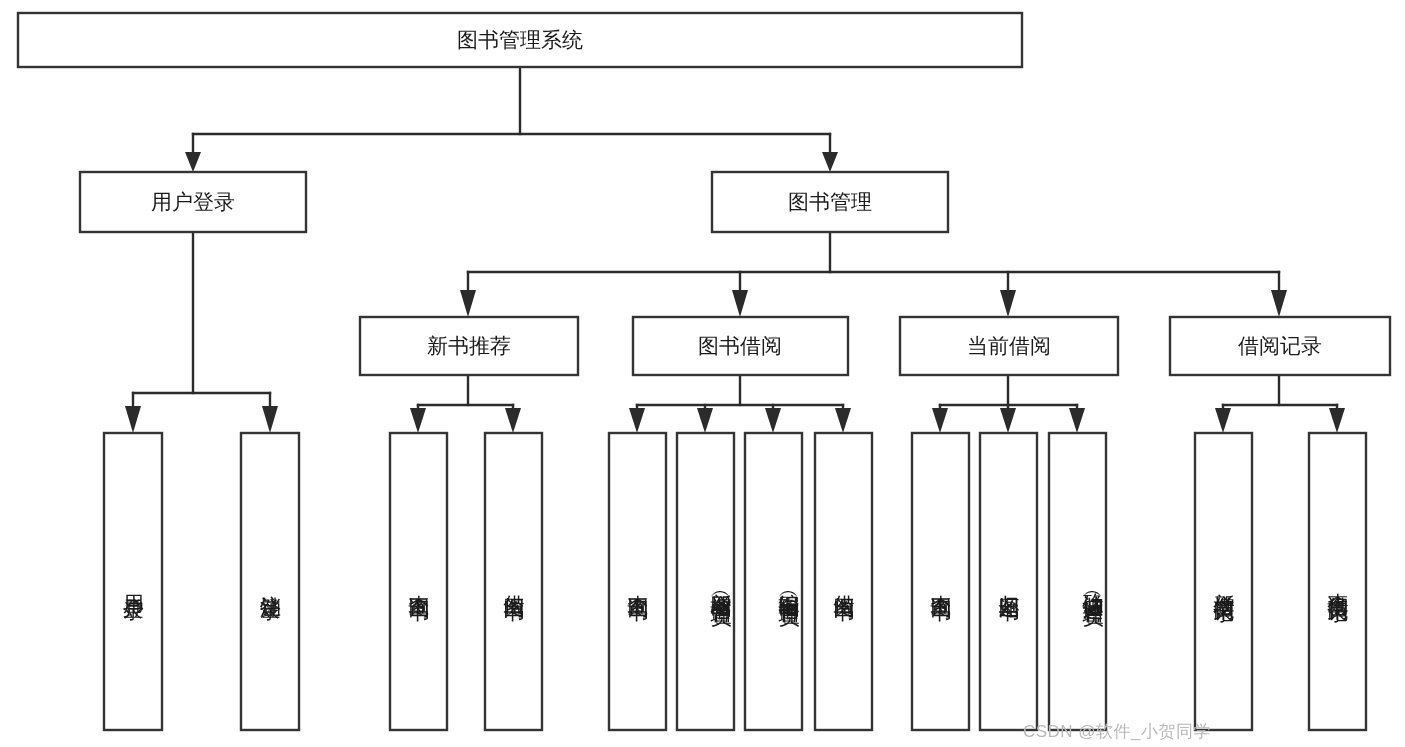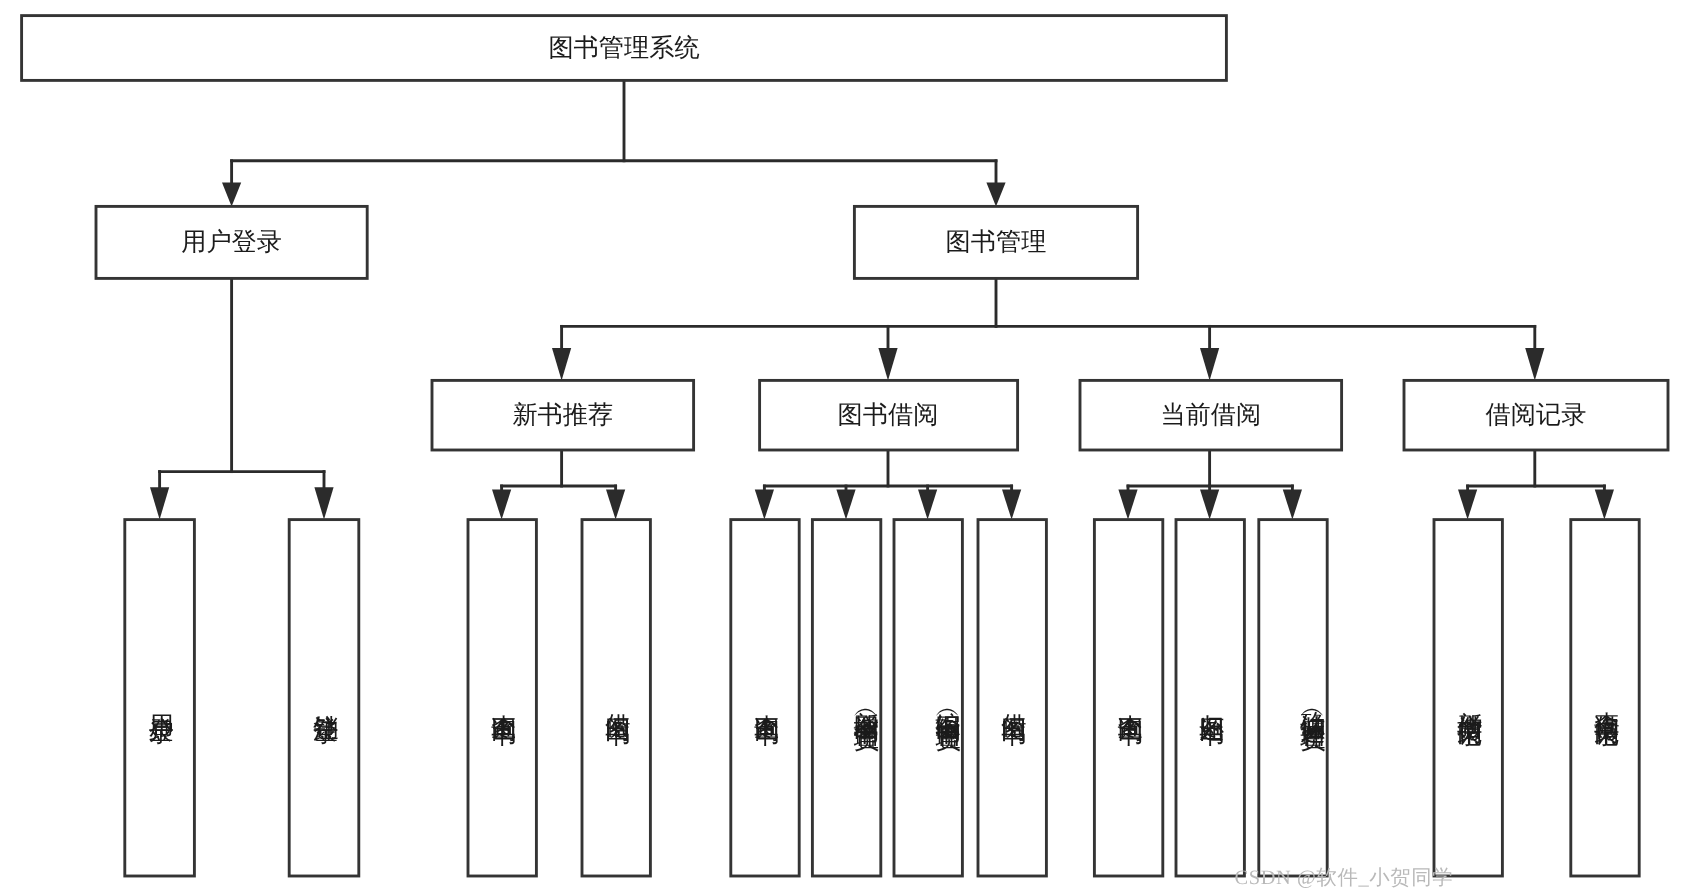--- a/index.html
+++ b/index.html
@@ -64,21 +64,21 @@
     writing-mode: vertical-rl;
     text-orientation: upright;
     letter-spacing: 2px;
     pointer-events: none;
     white-space: nowrap;
   }
   #watermark {
     position: absolute;
     right: 8px;
     bottom: 4px;
-    font-family: Liberation Serif, serif;
+    font-family: Liberation Sans, sans-serif;
     font-size: 17px;
     color: #b9b9b9;
     letter-spacing: 0.5px;
     user-select: none;
   }
 </style>
 </head>
 <body>
 
 <div id="diagram-root">

